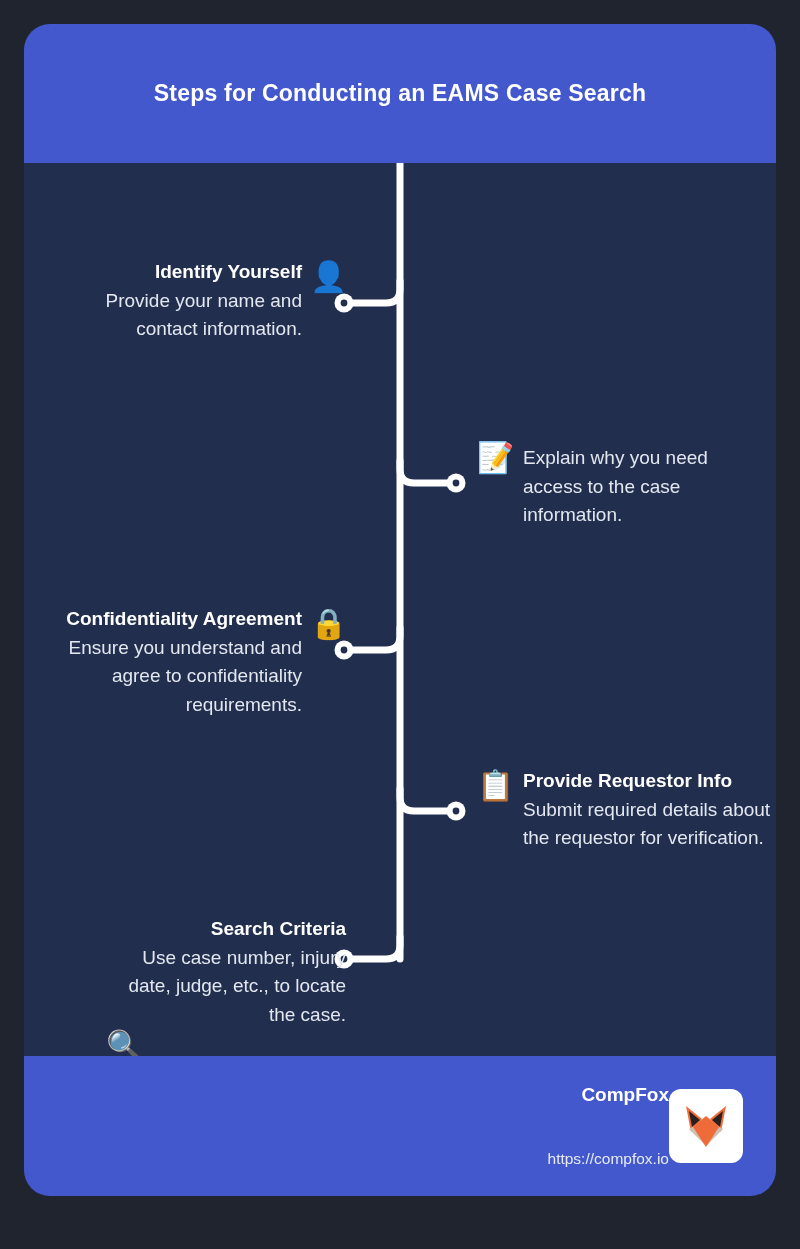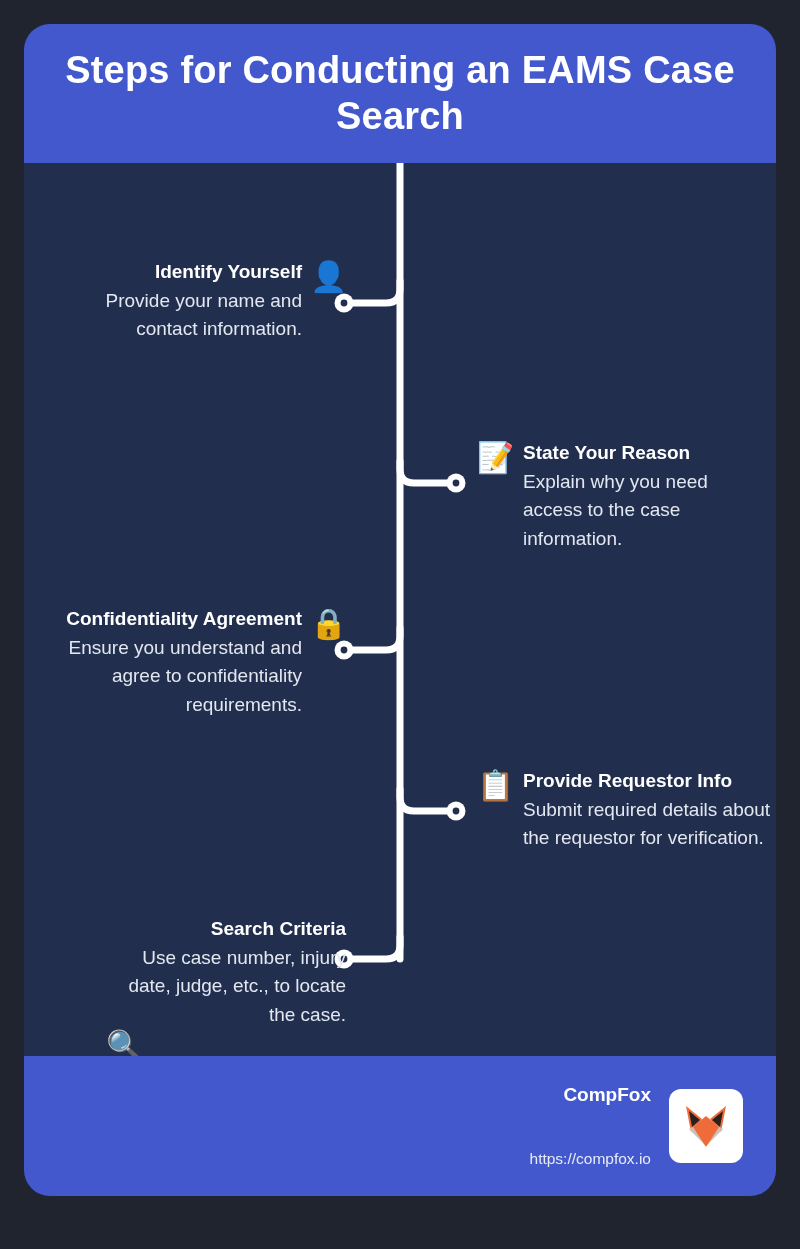--- a/index.html
+++ b/index.html
@@ -32,21 +32,21 @@
     top: 0;
     width: 752px;
     height: 139px;
     background: #4258cc;
     display: flex;
     align-items: center;
     justify-content: center;
   }
   #header-title {
     color: #ffffff;
-    font-size: 38px;
+    font-size: 23px;
     font-weight: bold;
     letter-spacing: 0.2px;
     text-align: center;
     margin: 0;
     padding: 0 26px;
     line-height: 1.2;
   }
 
   
   #timeline-svg {
@@ -124,21 +124,20 @@
     align-items: center;
     justify-content: flex-end;
     padding-right: 33px;
     box-sizing: border-box;
   }
   #footer-text {
     display: flex;
     flex-direction: column;
     align-items: flex-end;
     text-align: right;
-    margin-right: 18px;
     gap: 37px;
   }
   #footer-brand {
     color: #ffffff;
     font-size: 19px;
     font-weight: bold;
     line-height: 1.3;
   }
   #footer-url {
     color: #e6ebf6;
@@ -196,21 +195,20 @@
     <div class="step-text">
       <div class="step-title">Identify Yourself</div>
       <div class="step-desc">Provide your name and contact information.</div>
     </div>
     <div class="step-icon">👤</div>
   </div>
 
   <div class="step right" style="top:417px;">
     <div class="step-icon">📝</div>
     <div class="step-text">
-      <div class="step-title">State Your Reason</div>
       <div class="step-desc">Explain why you need access to the case information.</div>
     </div>
   </div>
 
   <div class="step left" style="top:583px;">
     <div class="step-text">
       <div class="step-title">Confidentiality Agreement</div>
       <div class="step-desc">Ensure you understand and agree to confidentiality requirements.</div>
     </div>
     <div class="step-icon">🔒</div>

